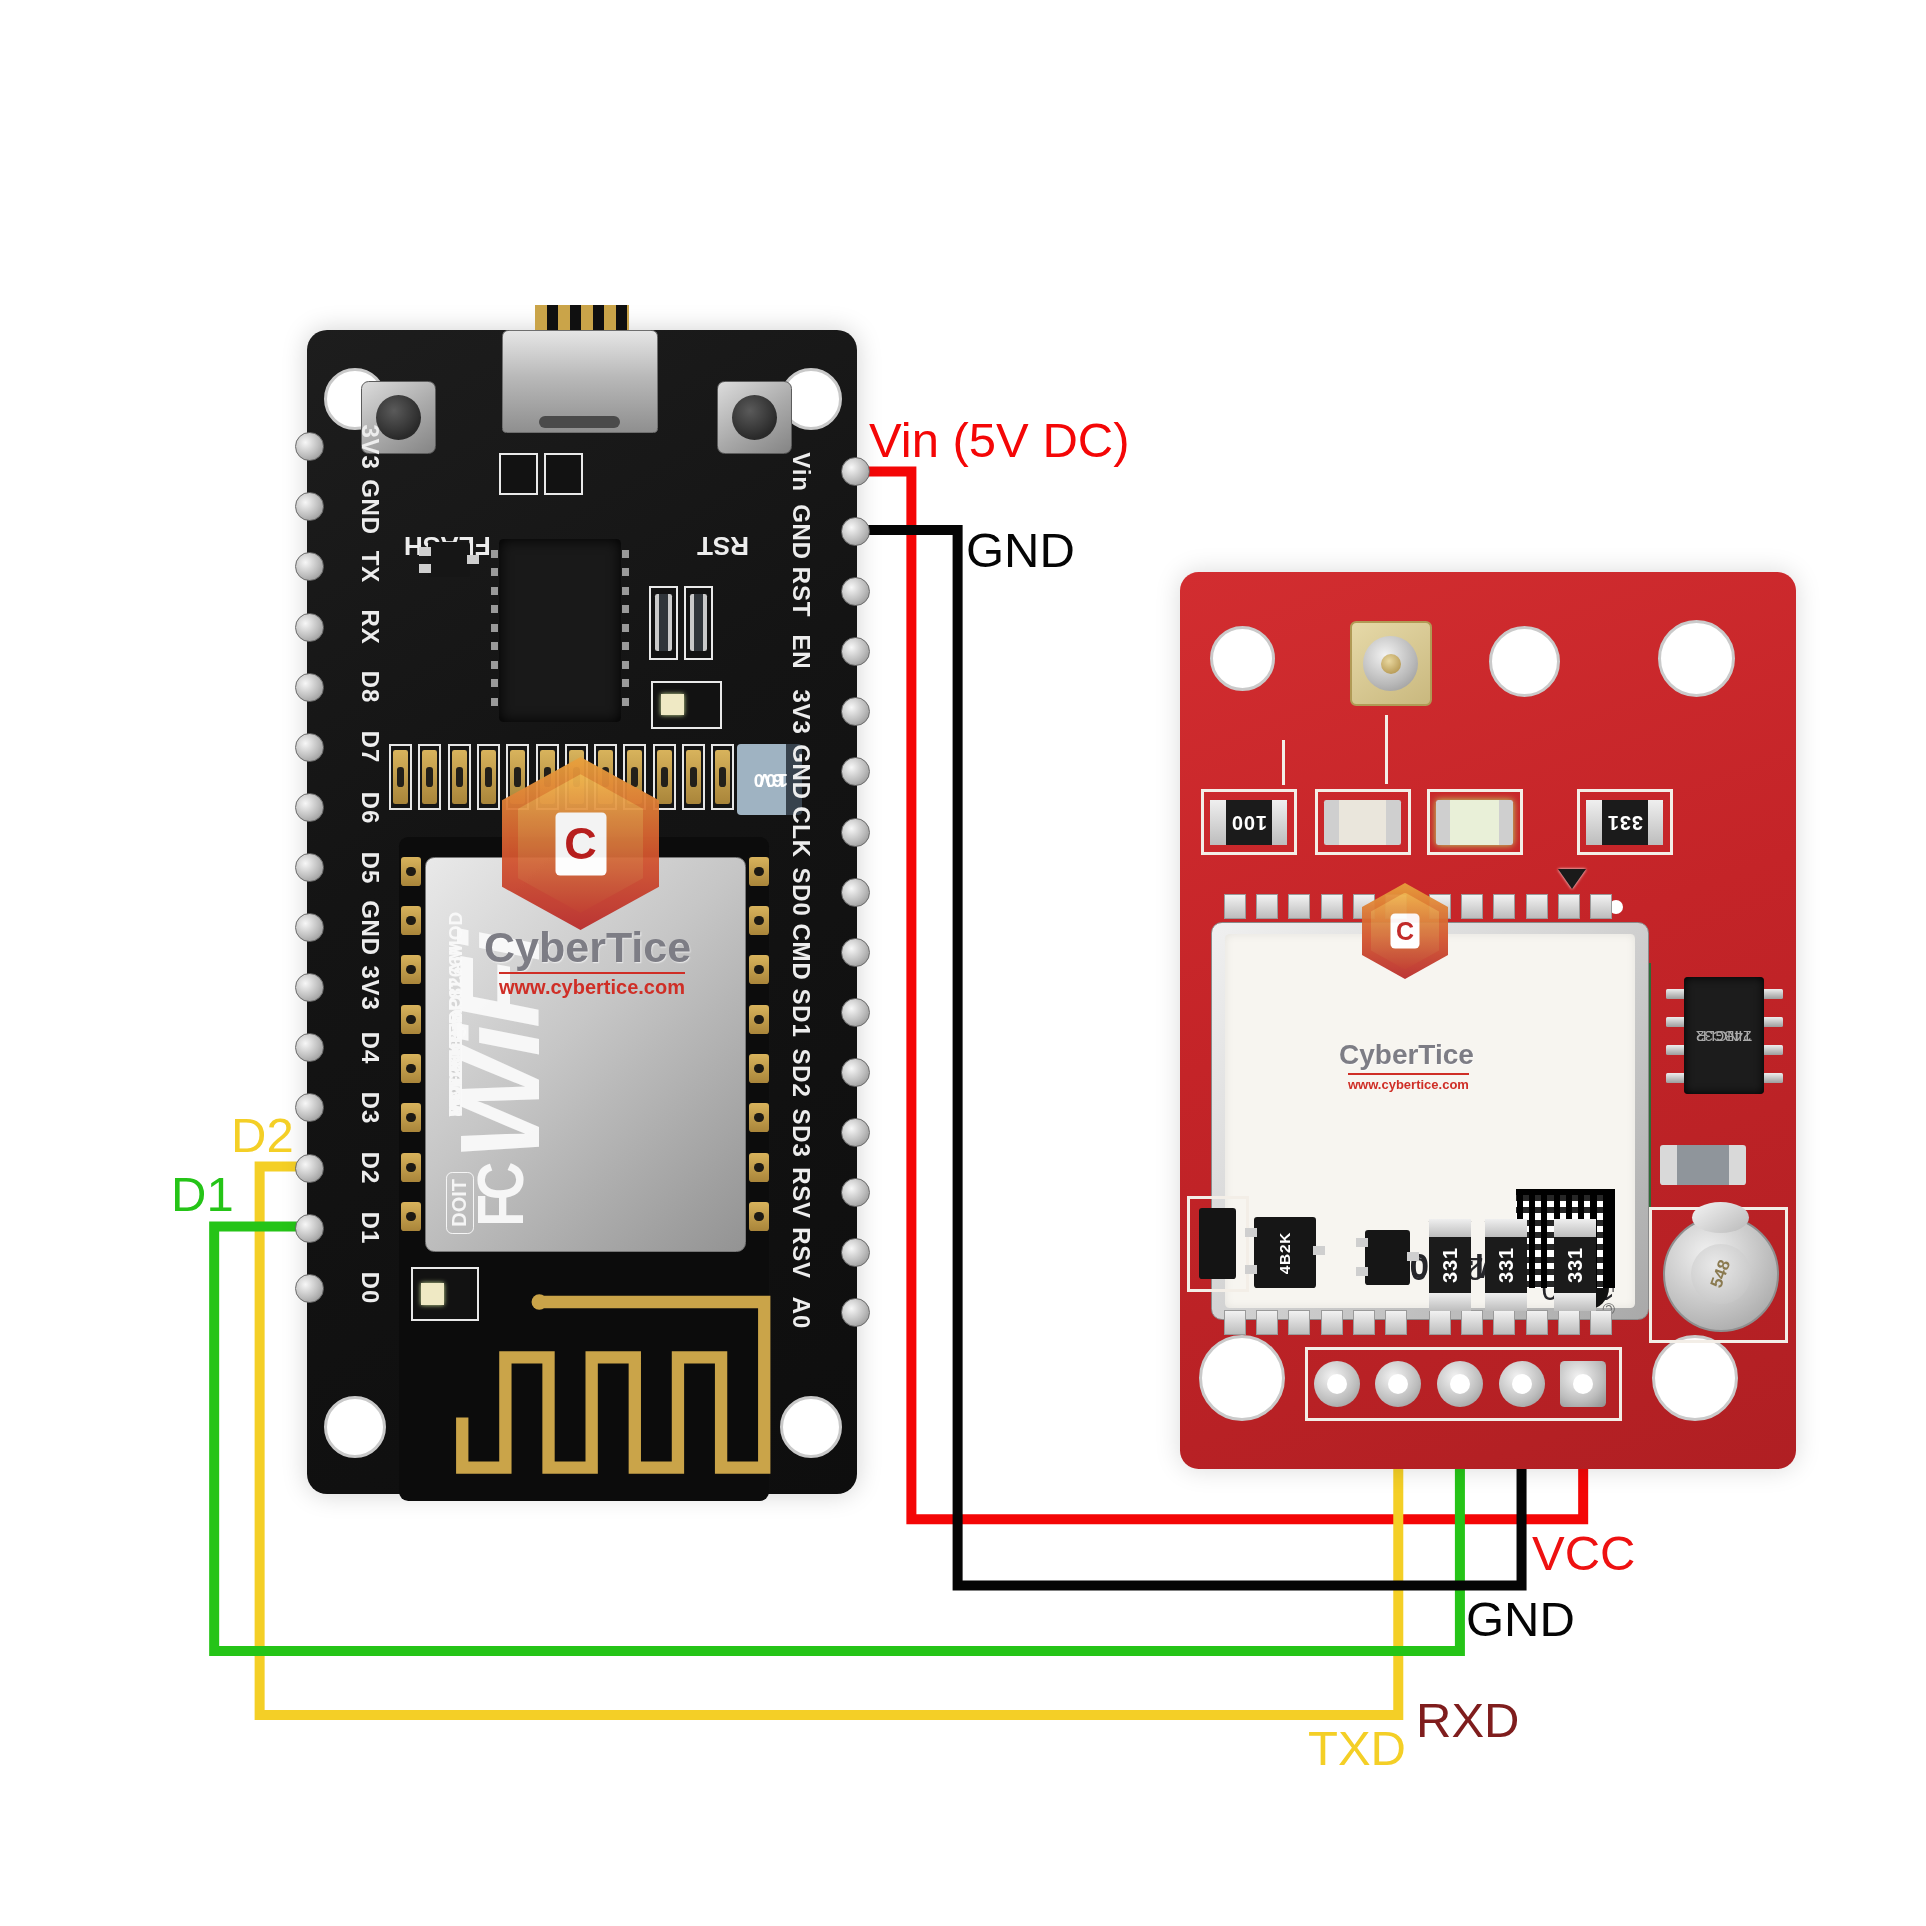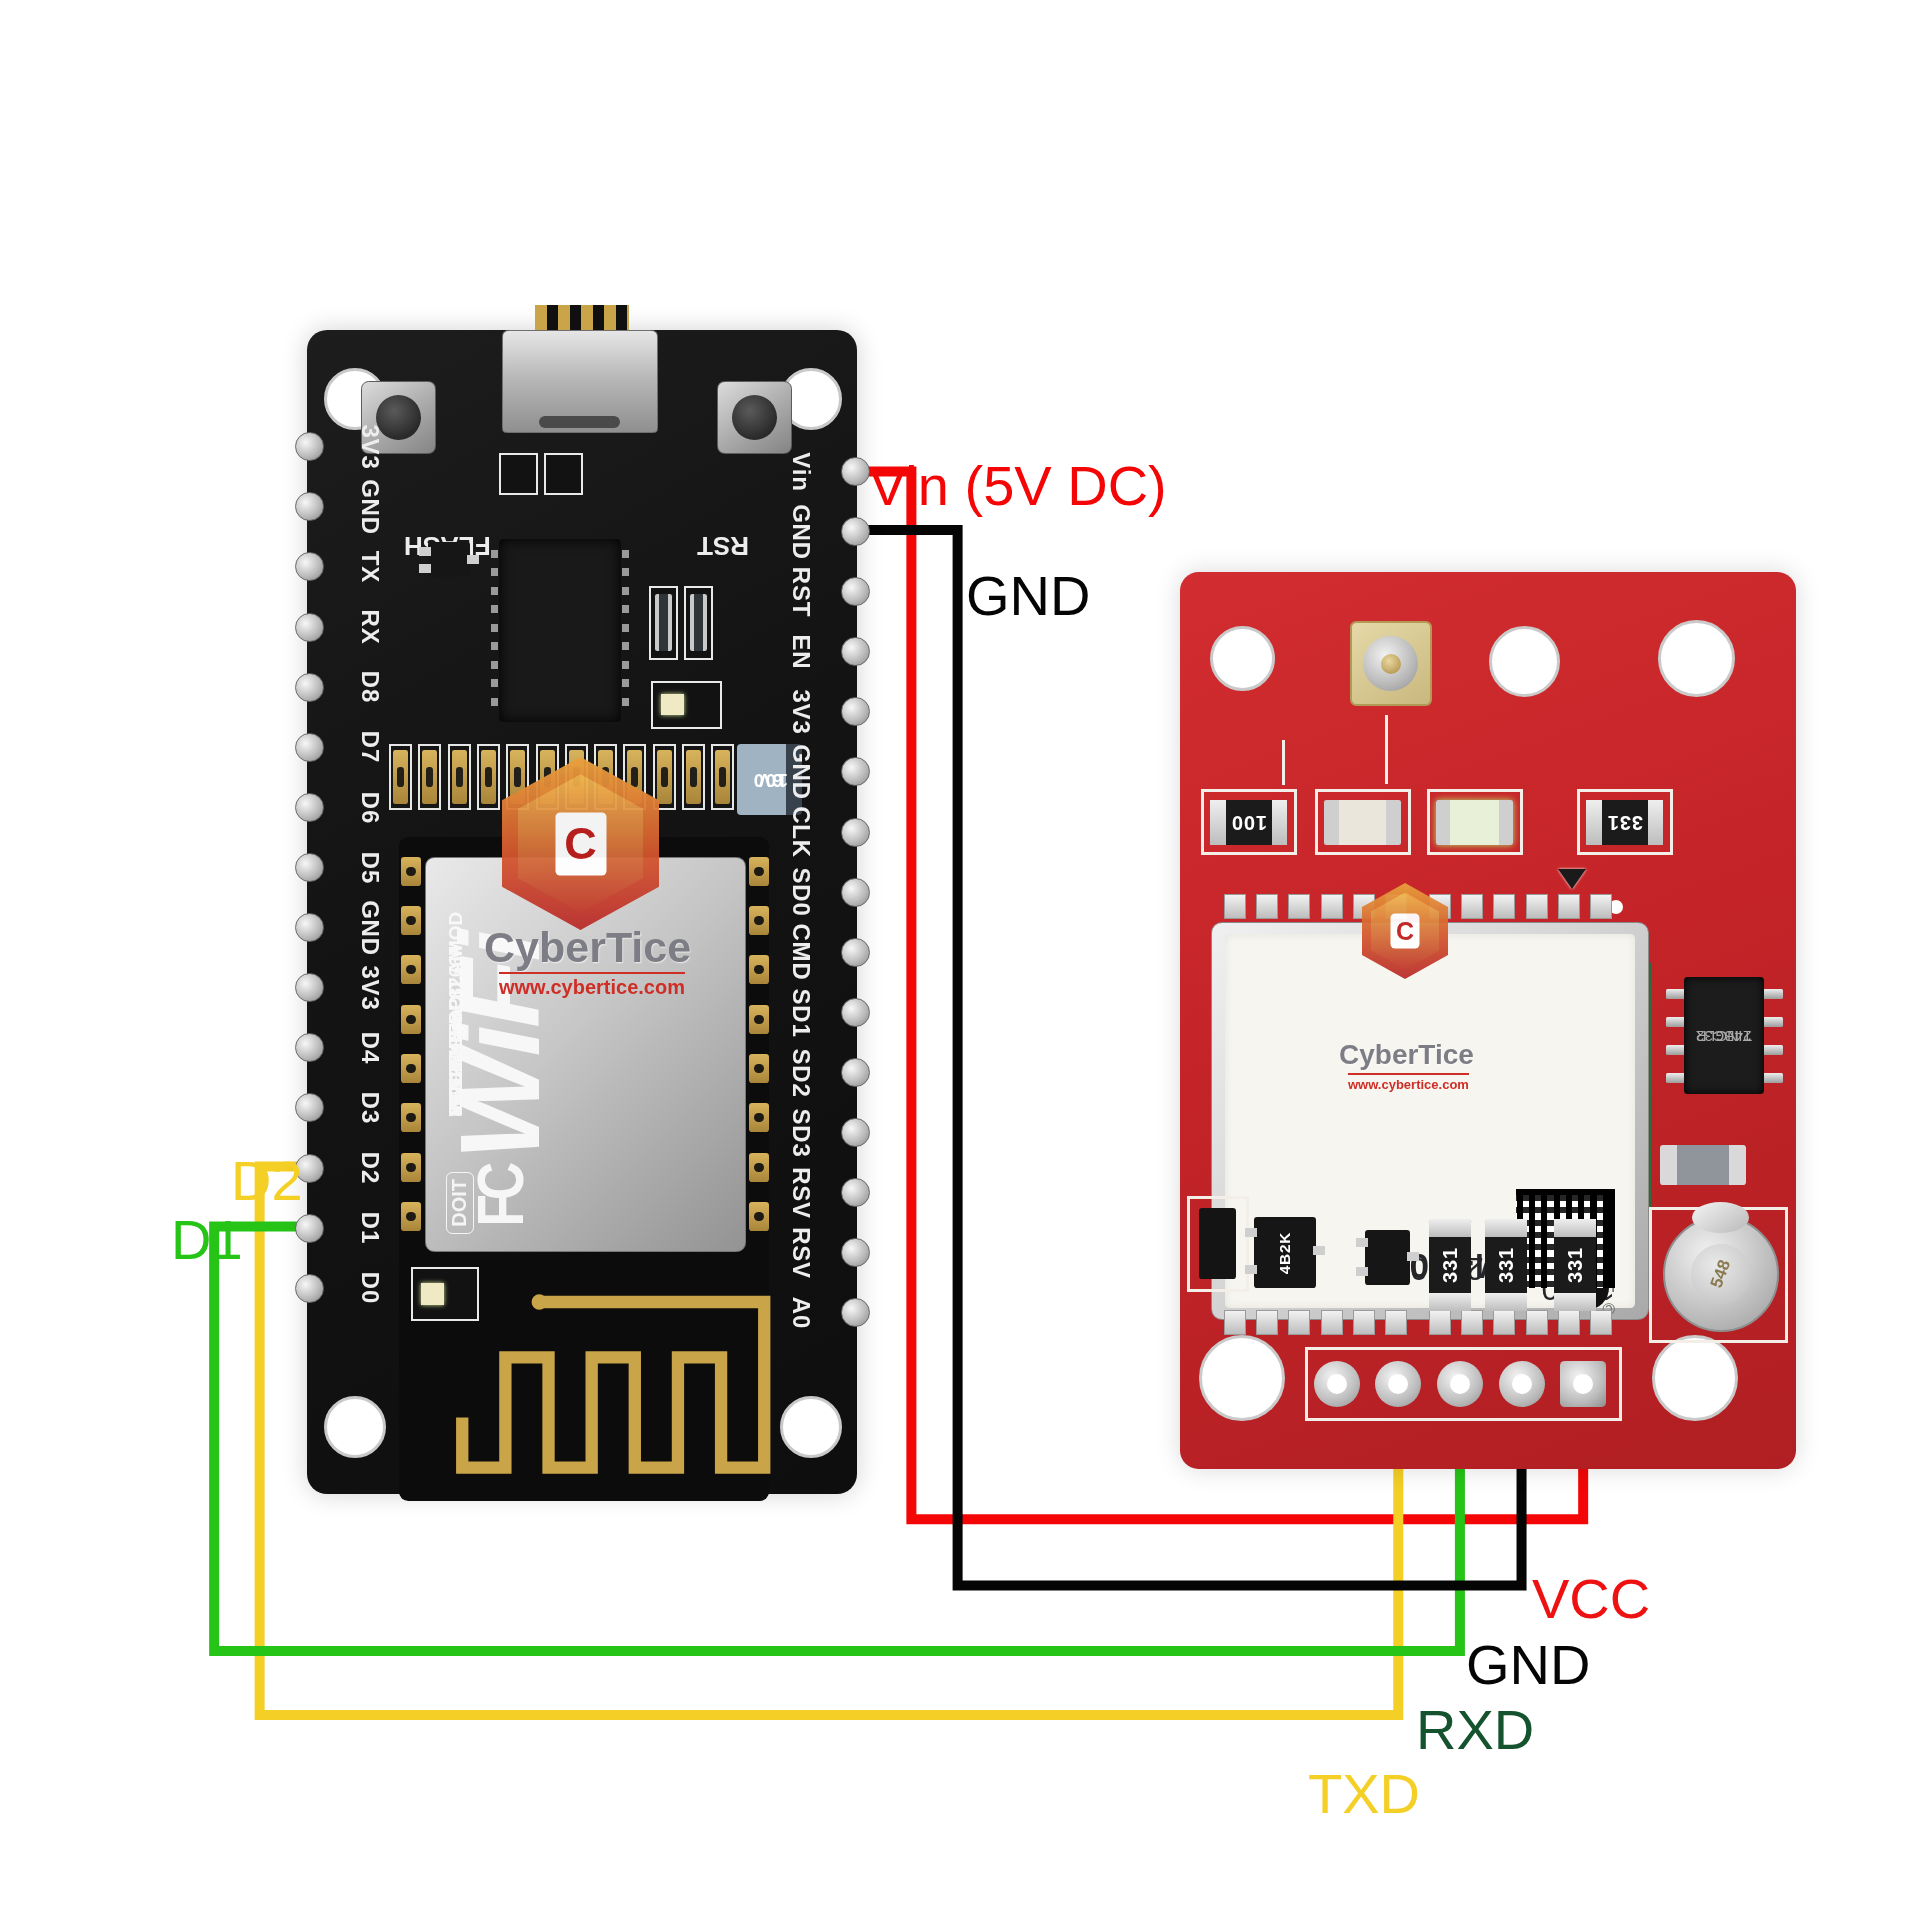--- a/index.html
+++ b/index.html
@@ -6,21 +6,21 @@
   #cv{position:relative;width:1926px;height:1926px;background:#ffffff;overflow:hidden;
       font-family:"Liberation Sans",sans-serif;}
   #cv *{position:absolute;box-sizing:border-box;}
   svg{overflow:visible;}
 
   
   #wires{left:0;top:0;width:1926px;height:1926px;}
   #wires polyline{fill:none;stroke-width:13;stroke-linecap:butt;stroke-linejoin:miter;}
 
   
-  .wlabel{font-size:56px;white-space:nowrap;line-height:1;margin-top:42px;}
+  .wlabel{font-size:49px;white-space:nowrap;line-height:1;}
 
   
   .pcb-black{left:307px;top:330px;width:550px;height:1164px;border-radius:20px;
     background:linear-gradient(150deg,#1d1d1d 0%,#141414 40%,#0e0e0e 100%);
     box-shadow:0 0 26px rgba(0,0,0,.18);}
   .hole{border-radius:50%;background:#ffffff;}
   .hole.n{width:62px;height:62px;border:3.1px solid #c9c9c9;}
   .usb{left:502px;top:330px;width:156px;height:103px;border-radius:6.2px 6.2px 4.6px 4.6px;
     background:linear-gradient(180deg,#e6e6e6 0%,#b9b9b9 45%,#8f8f8f 100%);border:1.5px solid #6f6f6f;}
   .usb-slot{left:539px;top:416px;width:81px;height:12.3px;border-radius:6.2px;background:#4a4a4a;}
@@ -511,16 +511,16 @@
   </div>
   <div class="wm-name" style="left:1339px;top:1039px;font-size:28px;">CyberTice</div>
   <div class="wm-url" style="left:1348px;top:1073px;font-size:13px;">www.cybertice.com</div>
 
   <div class="wlabel" style="left: 869px; top: 416px; color: rgb(244, 6, 6);">Vin (5V DC)</div>
   <div class="wlabel" style="left: 966px; top: 526px; color: rgb(5, 5, 5);">GND</div>
   <div class="wlabel" style="left: 231px; top: 1111px; color: rgb(244, 207, 38);">D2</div>
   <div class="wlabel" style="left: 171px; top: 1170px; color: rgb(37, 196, 23);">D1</div>
   <div class="wlabel" style="left: 1532px; top: 1529px; color: rgb(238, 17, 17);">VCC</div>
   <div class="wlabel" style="left: 1466px; top: 1595px; color: rgb(5, 5, 5);">GND</div>
-  <div class="wlabel" style="left: 1416px; top: 1660px; color: #14532d;">RXD</div>
+  <div class="wlabel" style="left: 1416px; top: 1696px; color: #7f1d1d;">RXD</div>
   <div class="wlabel" style="left: 1308px; top: 1724px; color: rgb(244, 207, 38);">TXD</div>
 </div>
 
 
 </body></html>

